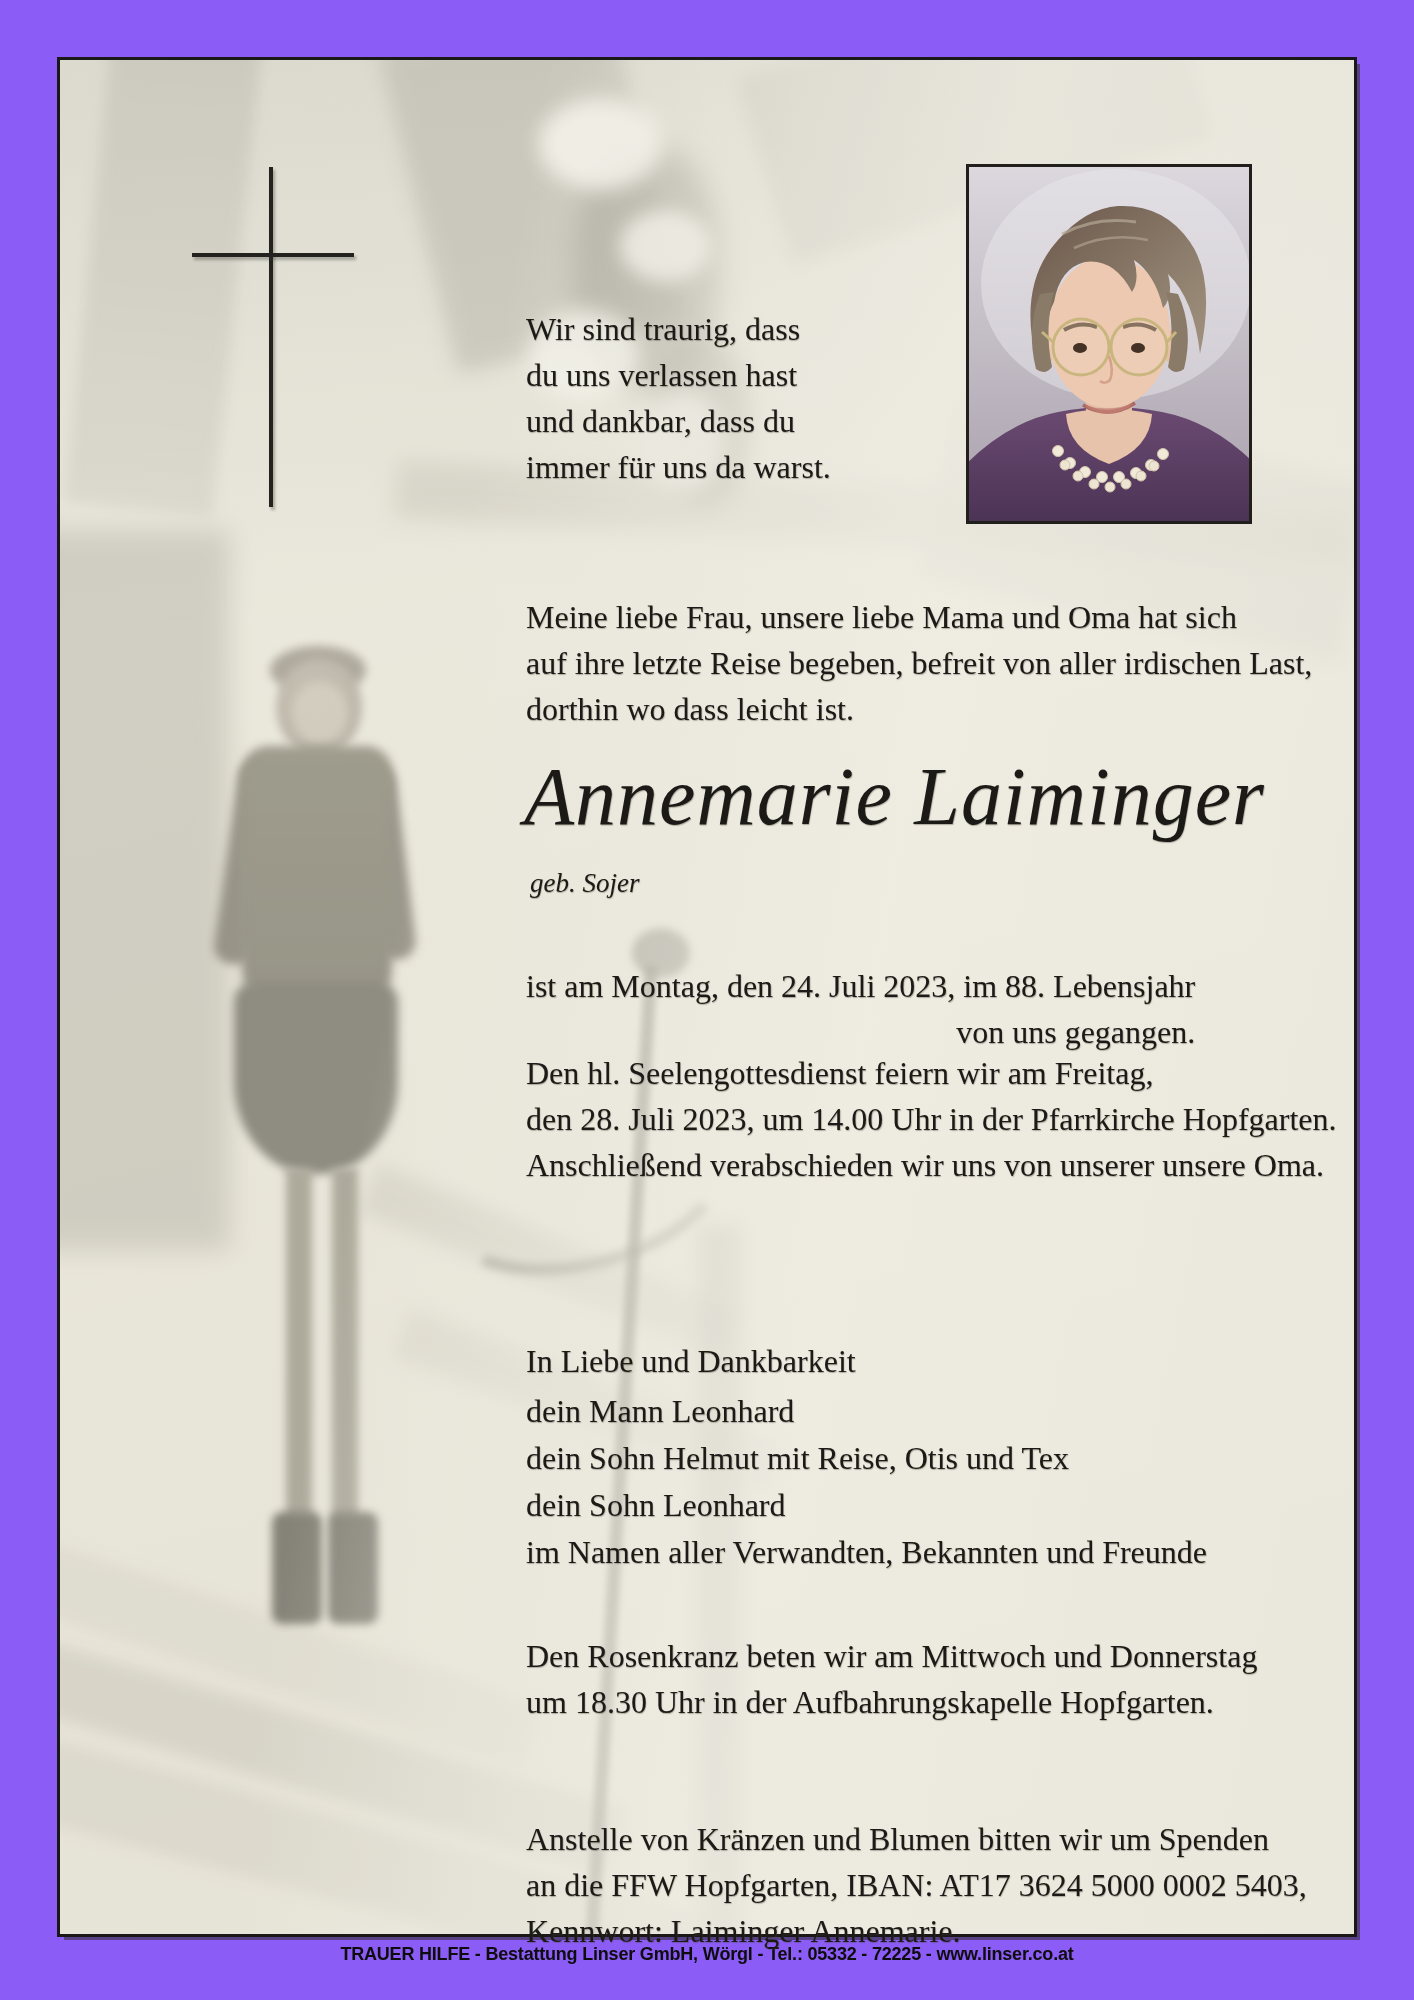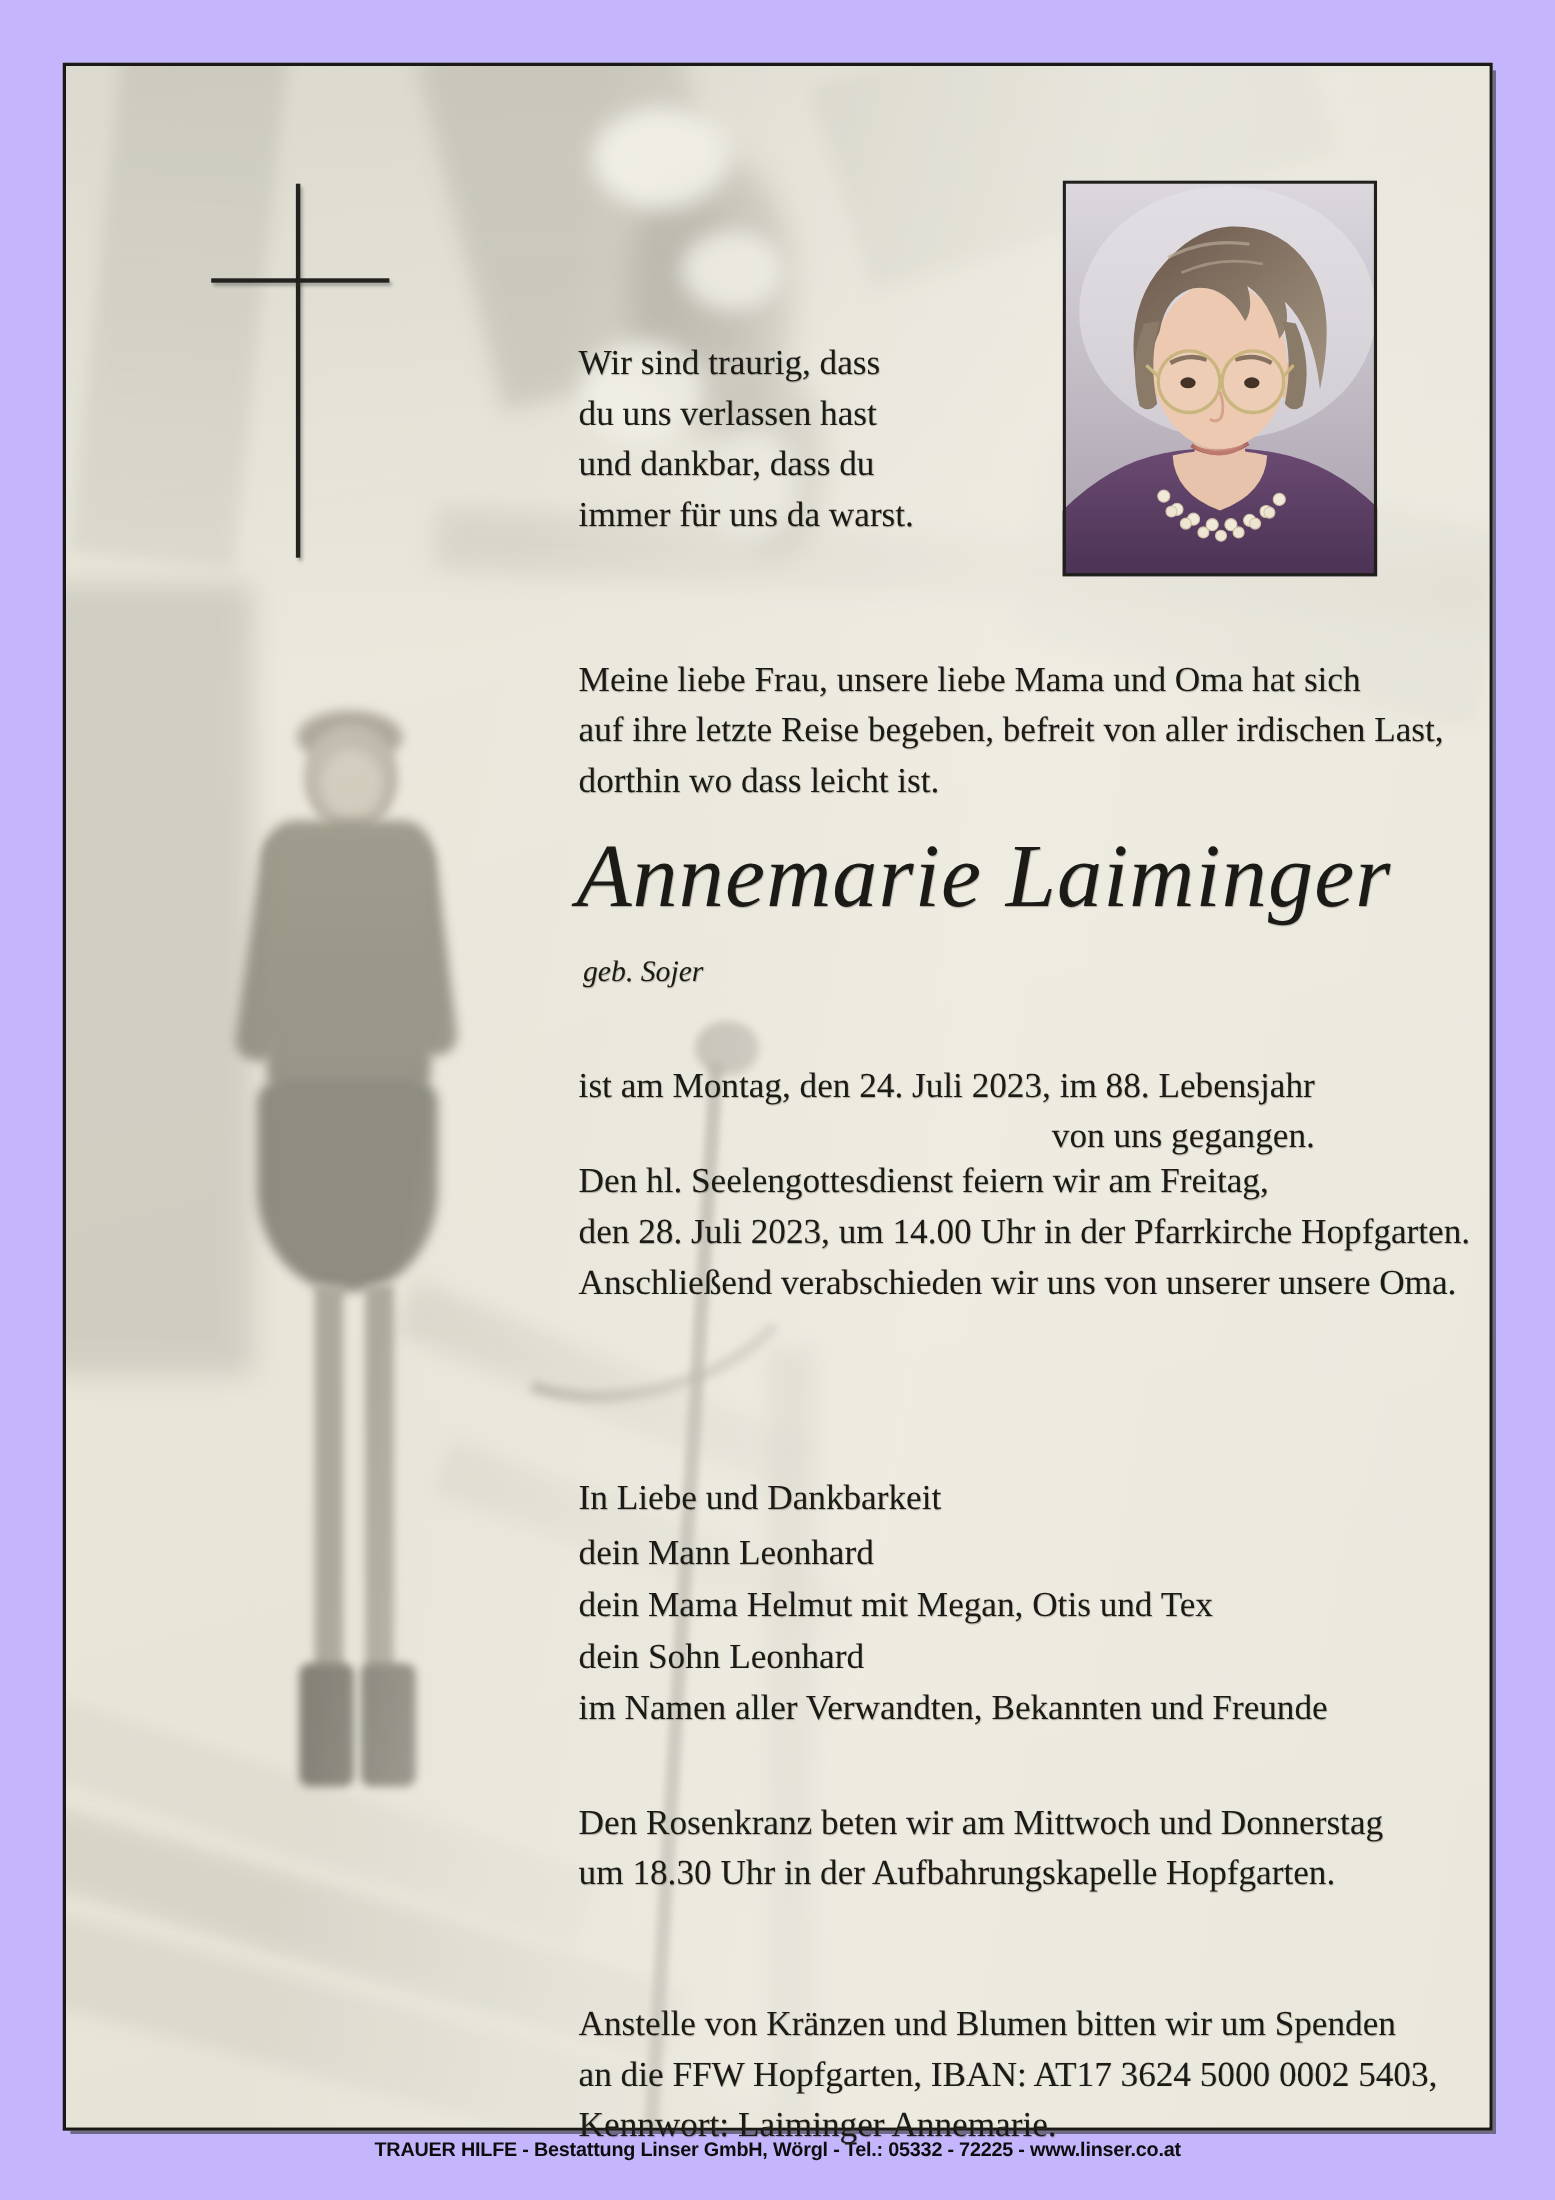--- a/index.html
+++ b/index.html
@@ -1,16 +1,16 @@
 <!DOCTYPE html>
 <html><head>
 <meta charset="utf-8">
 <style>
   html,body{margin:0;padding:0;background:#ffffff;}
-  .page{position:relative;width:1414px;height:2000px;background:#c4b5fd;overflow:hidden;
+  .page{position:relative;width:1414px;height:2000px;background:#8b5cf6;overflow:hidden;
         font-family:"Liberation Serif","DejaVu Serif",serif;}
 
   
   .card{position:absolute;left:57px;top:57px;width:1294px;height:1874px;
         border:3px solid #1a1918;background:#ebe8dd;
         box-shadow:5px 5px 0 -2px rgba(45,43,38,.55);}
   .bg{position:absolute;inset:0;overflow:hidden;z-index:0;}
   .bg .sh{position:absolute;}
   .content{position:absolute;inset:0;z-index:2;}
 
@@ -238,21 +238,21 @@
         <div>Den hl. Seelengottesdienst feiern wir am Freitag,</div>
         <div>den 28. Juli 2023, um 14.00 Uhr in der Pfarrkirche Hopfgarten.</div>
         <div>Anschließend verabschieden wir uns von unserer unsere Oma.</div>
       </div>
 
 
       <div class="t closing">In Liebe und Dankbarkeit</div>
 
       <div class="t family">
         <div>dein Mann Leonhard</div>
-        <div>dein Mama Helmut mit Megan, Otis und Tex</div>
+        <div>dein Sohn Helmut mit Reise, Otis und Tex</div>
         <div>dein Sohn Leonhard</div>
         <div>im Namen aller Verwandten, Bekannten und Freunde</div>
       </div>
 
       <div class="t rosary">
         <div>Den Rosenkranz beten wir am Mittwoch und Donnerstag</div>
         <div>um 18.30 Uhr in der Aufbahrungskapelle Hopfgarten.</div>
       </div>
 
       <div class="t donations">

